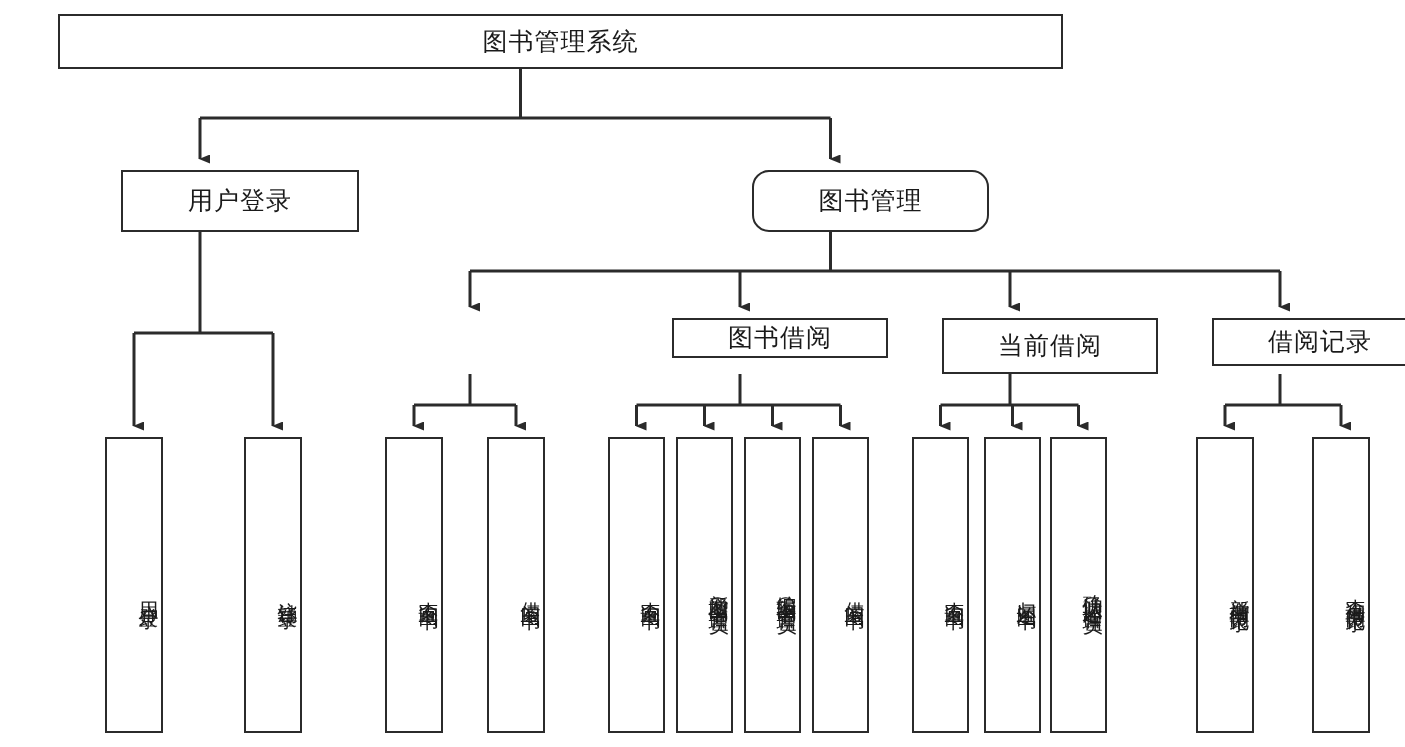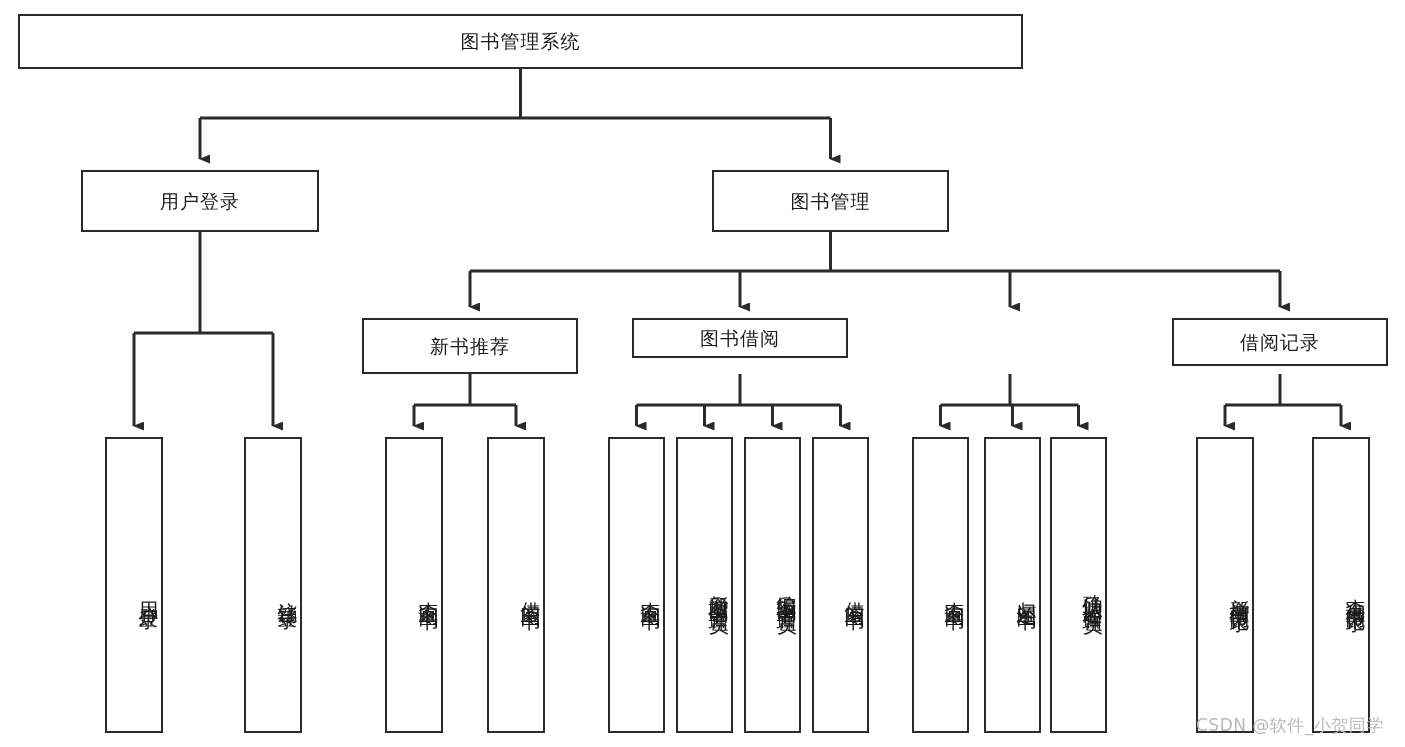--- a/index.html
+++ b/index.html
@@ -30,23 +30,24 @@
     position: absolute;
     box-sizing: border-box;
     background: #ffffff;
     border: 2px solid #2b2b2b;
     display: flex;
     align-items: center;
     justify-content: center;
     color: #1a1a1a;
   }
   .node.horiz {
-    font-size: 19px;
+    font-size: 25px;
     letter-spacing: 1px;
     line-height: 1.2;
+    margin-left: 40px;
   }
   .node.vert {
     writing-mode: vertical-rl;
     text-orientation: upright;
     font-size: 20px;
     letter-spacing: 3px;
     line-height: 1.25;
     padding-top: 14px;
     align-items: flex-start;
     justify-content: center;
@@ -112,29 +113,29 @@
       </g>
   </svg>
 
   <div class="node horiz" style="left: 18px; top: 14px; width: 1005px; height: 55px;">
     <span class="node-label">图书管理系统</span>
   </div>
 
   <div class="node horiz" style="left: 81px; top: 170px; width: 238px; height: 62px;">
     <span class="node-label">用户登录</span>
   </div>
-  <div class="node horiz" style="left: 712px; top: 170px; width: 237px; height: 62px;">
+  <div class="node horiz" style="left: 712px; top: 170px; width: 237px; height: 62px; border-radius: 17px;">
     <span class="node-label">图书管理</span>
   </div>
 
-  <div class="node horiz" style="left: 362px; top: 318px; width: 216px; height: 56px;">
-    <span class="node-label">新书推荐</span>
-  </div>
   <div class="node horiz" style="left: 632px; top: 318px; width: 216px; height: 40px;">
     <span class="node-label">图书借阅</span>
+  </div>
+  <div class="node horiz" style="left: 902px; top: 318px; width: 216px; height: 56px;">
+    <span class="node-label">当前借阅</span>
   </div>
   <div class="node horiz" style="left: 1172px; top: 318px; width: 216px; height: 48px;">
     <span class="node-label">借阅记录</span>
   </div>
 
   <div class="node vert" style="left: 105px; top: 437px; width: 58px; height: 296px;">
     <span class="node-label">用户登录</span>
   </div>
   <div class="node vert" style="left: 244px; top: 437px; width: 58px; height: 296px;">
     <span class="node-label">注销登录</span>
@@ -170,15 +171,14 @@
     <span class="node-label">确认归还（管理员）</span>
   </div>
 
   <div class="node vert" style="left: 1196px; top: 437px; width: 58px; height: 296px;">
     <span class="node-label">新增借阅记录</span>
   </div>
   <div class="node vert" style="left: 1312px; top: 437px; width: 58px; height: 296px;">
     <span class="node-label">查询借阅记录</span>
   </div>
 
-  <div class="watermark" style="left:1196px; top:714px;">CSDN @软件_小贺同学</div>
 
 </div>
 
 </body></html>

